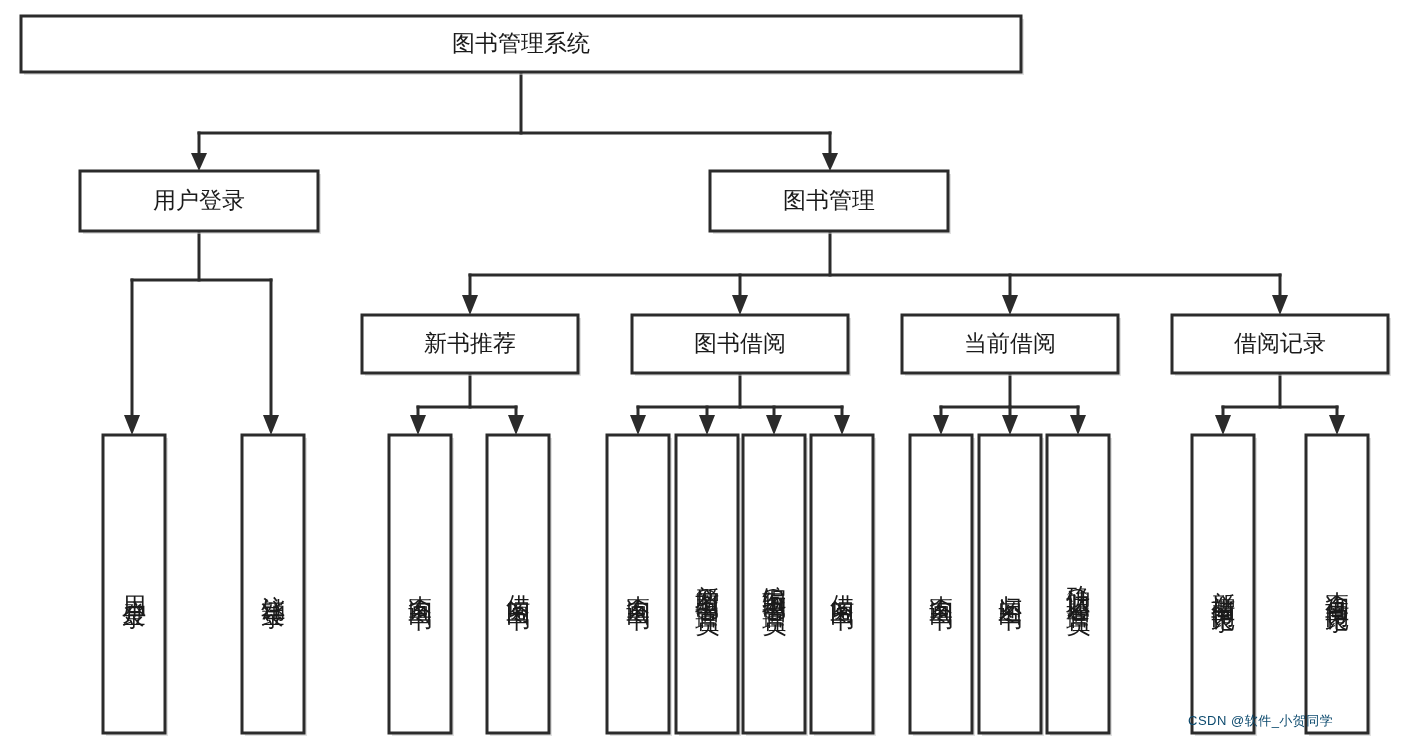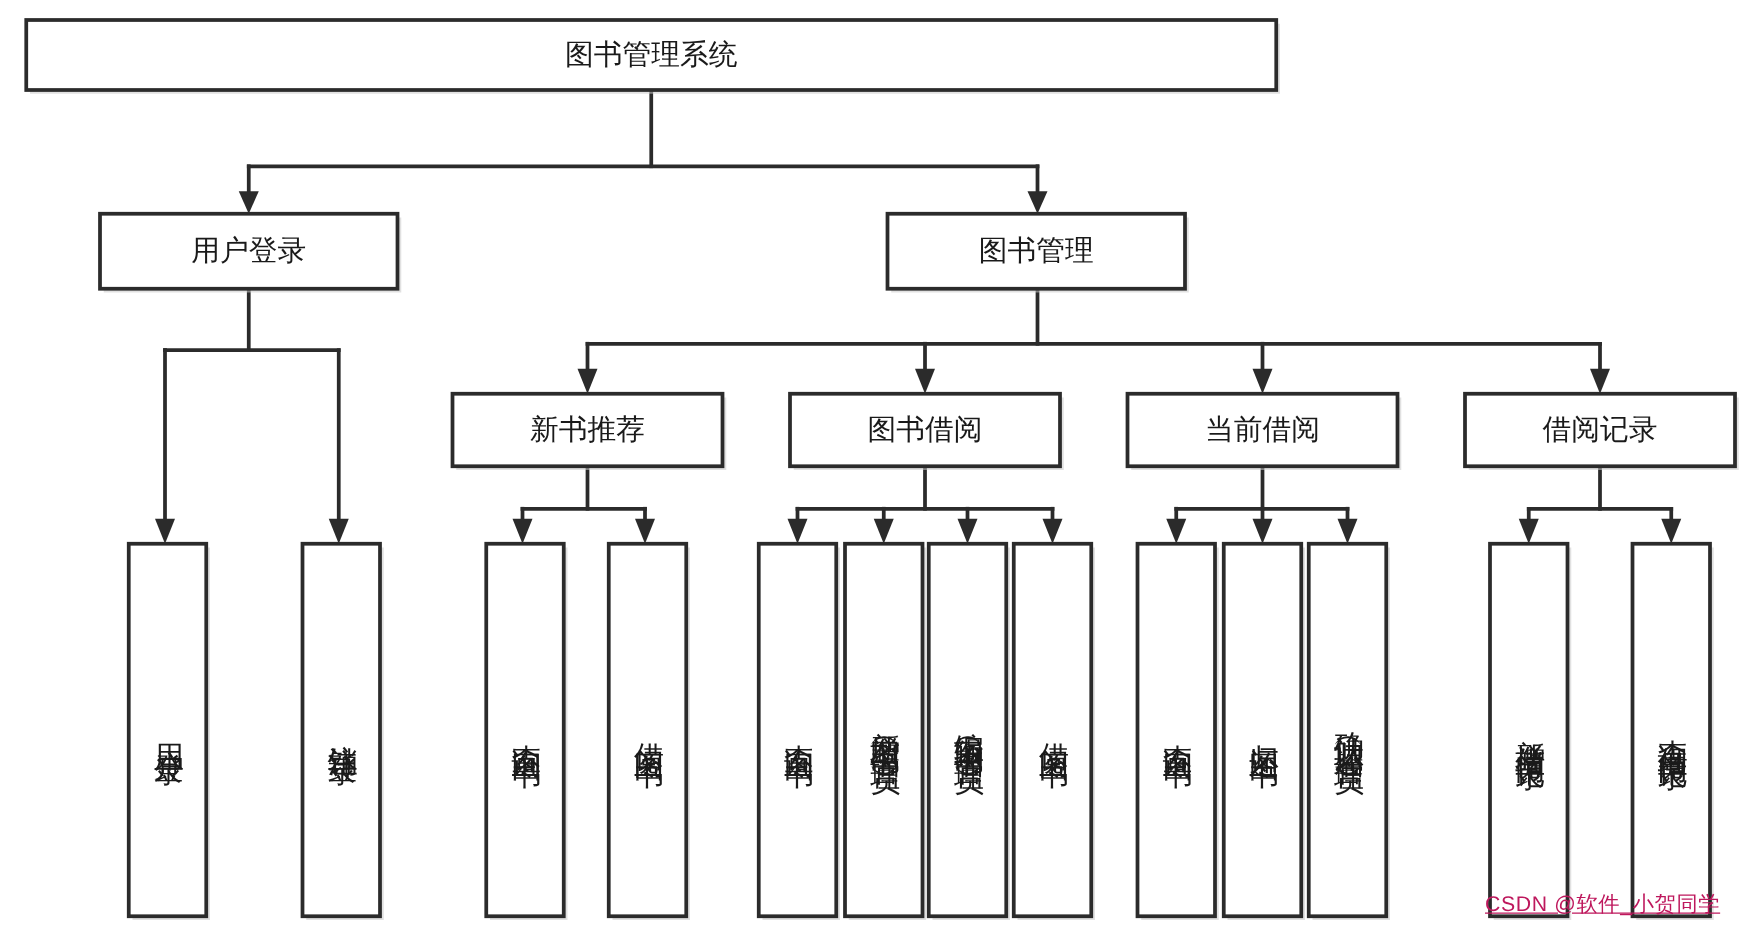--- a/index.html
+++ b/index.html
@@ -61,25 +61,24 @@
     align-items: center;
     justify-content: center;
     white-space: nowrap;
     pointer-events: none;
   }
   .watermark {
     position: absolute;
     left: 1188px;
     top: 712px;
     font-family: "Liberation Sans", "DejaVu Sans", sans-serif;
-    font-size: 17px;
-    color: #be185d;
+    font-size: 13px;
+    color: #0c4a6e;
     white-space: nowrap;
     letter-spacing: 0.5px;
-    text-decoration: underline;
   }
 </style>
 </head>
 <body>
 
 <div id="canvas">
 
   <svg class="diagram" viewBox="0 0 1405 747">
 
     <g>

